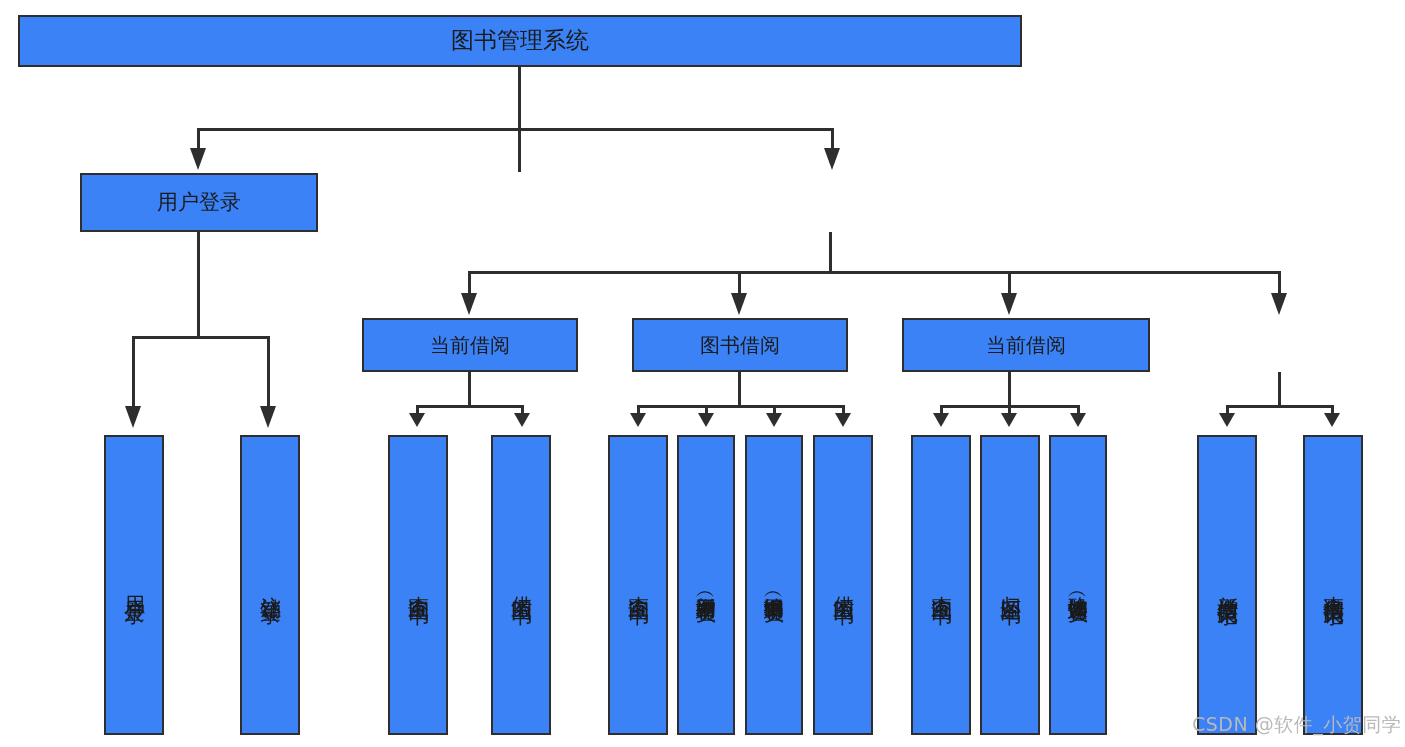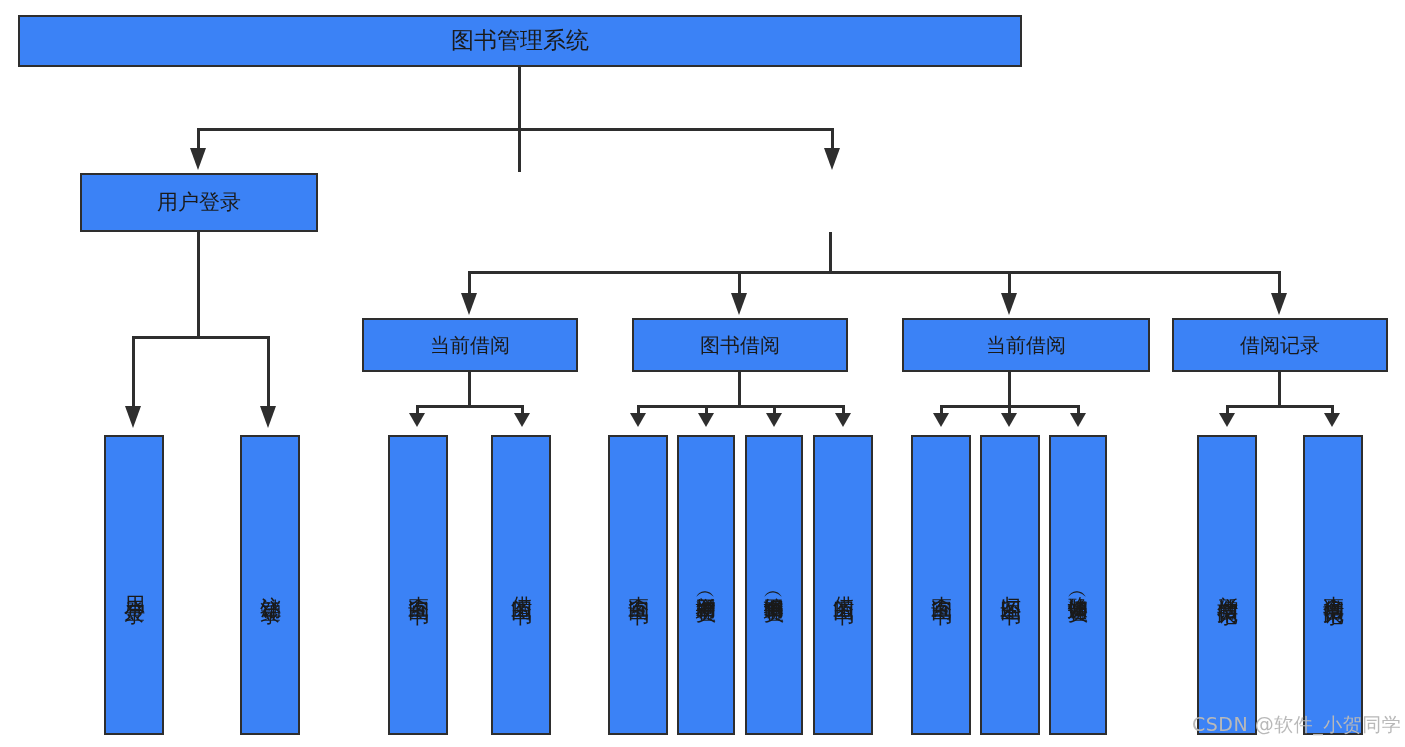--- a/index.html
+++ b/index.html
@@ -123,23 +123,20 @@
 
   <div class="node level2" style="left:362px; top:318px; width:216px; height:54px;">
     <span class="label">当前借阅</span>
   </div>
   <div class="node level2" style="left:632px; top:318px; width:216px; height:54px;">
     <span class="label">图书借阅</span>
   </div>
   <div class="node level2" style="left:902px; top:318px; width:248px; height:54px;">
     <span class="label">当前借阅</span>
   </div>
-  <div class="node level2" style="left:1172px; top:318px; width:216px; height:54px;">
-    <span class="label">借阅记录</span>
-  </div>
 
   <div class="conn v" style="left:468px; top:372px; width:3px; height:36px;"></div>
   <div class="conn h" style="left:416px; top:405px; width:108px; height:3px;"></div>
   <div class="conn v" style="left:416px; top:405px; width:3px; height:10px;"></div>
   <div class="arrow short" style="left:409px; top:413px;"></div>
   <div class="conn v" style="left:521px; top:405px; width:3px; height:10px;"></div>
   <div class="arrow short" style="left:514px; top:413px;"></div>
 
   <div class="conn v" style="left:738px; top:372px; width:3px; height:36px;"></div>
   <div class="conn h" style="left:637px; top:405px; width:208px; height:3px;"></div>

